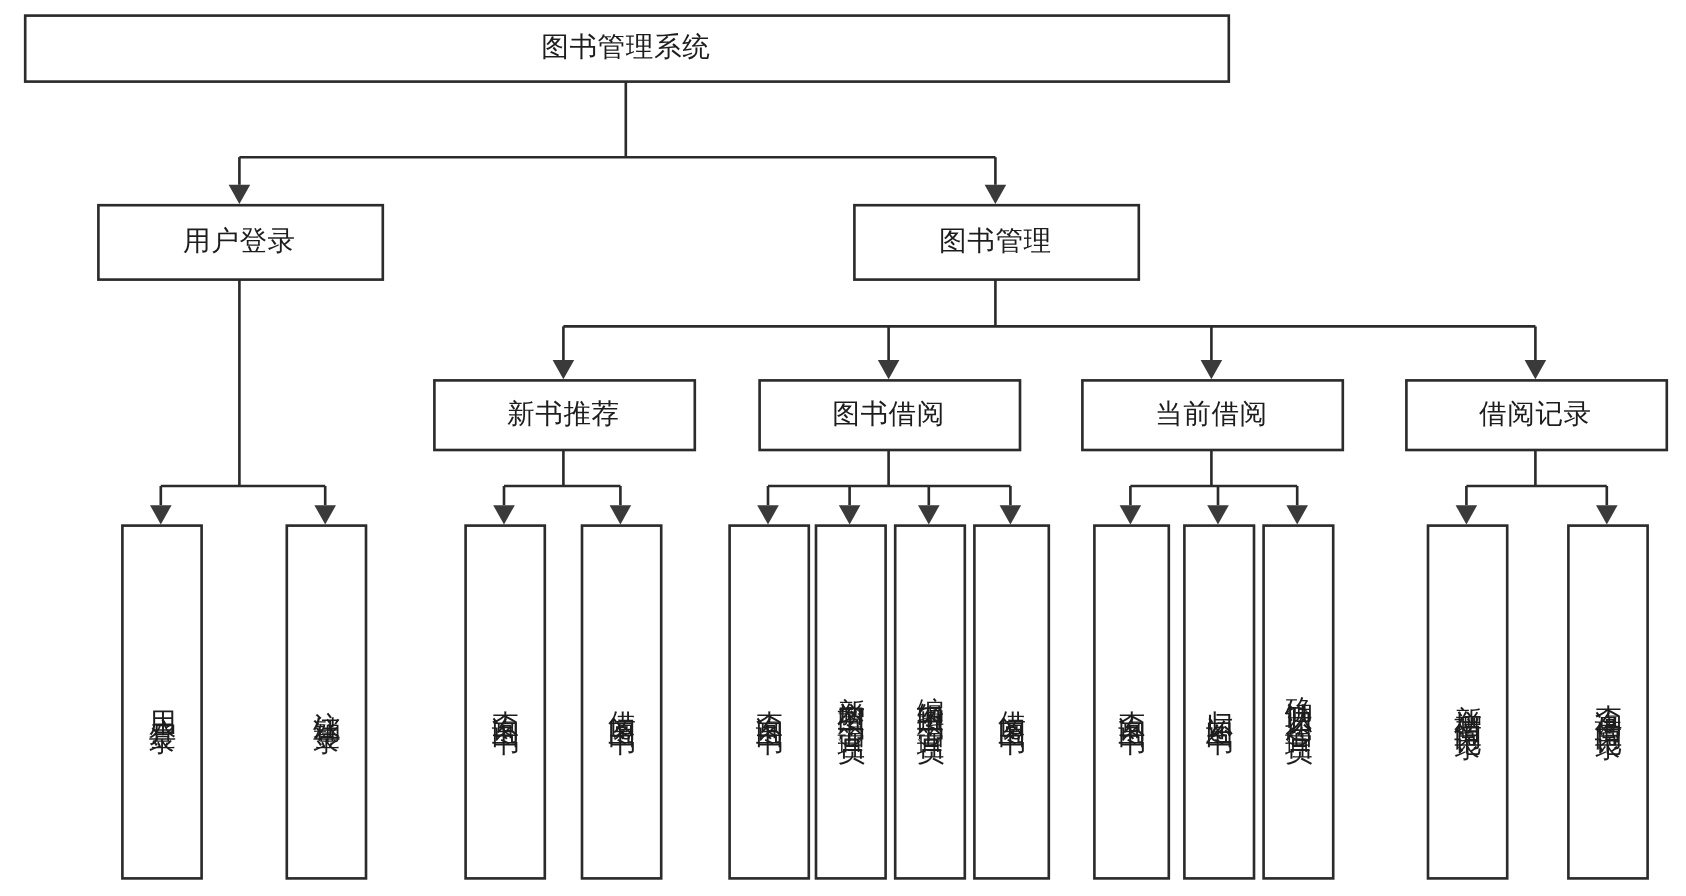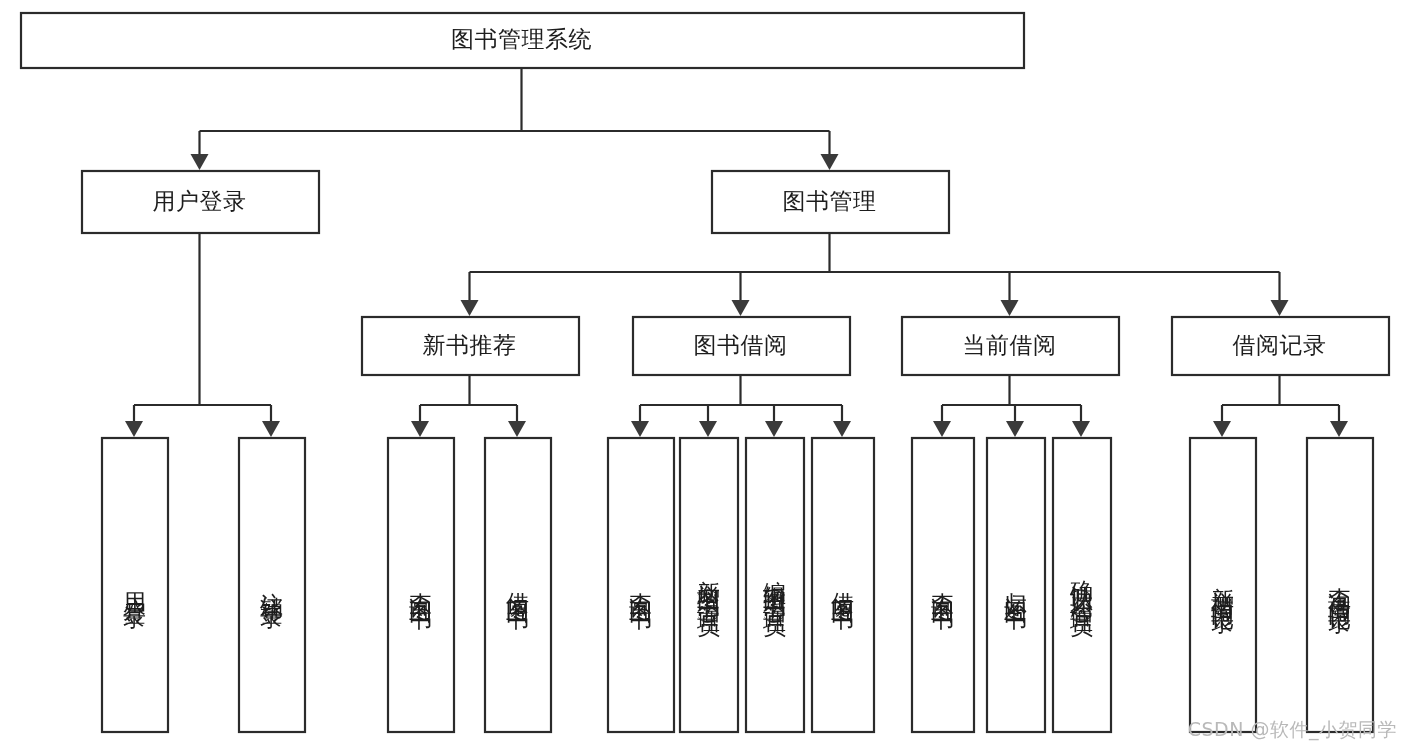--- a/index.html
+++ b/index.html
@@ -208,14 +208,13 @@
         <span class="leaf-label">确认归还（管理员）</span>
       </div>
       <div class="leaf-label-wrap" style="left: 1189px; top: 437px; width: 66px; height: 294px;">
         <span class="leaf-label">新增借阅记录</span>
       </div>
       <div class="leaf-label-wrap" style="left: 1306px; top: 437px; width: 66px; height: 294px;">
         <span class="leaf-label">查询借阅记录</span>
       </div>
     </div>
 
-  <div class="watermark">CSDN @软件_小贺同学</div>
 </div>
 
 </body></html>

